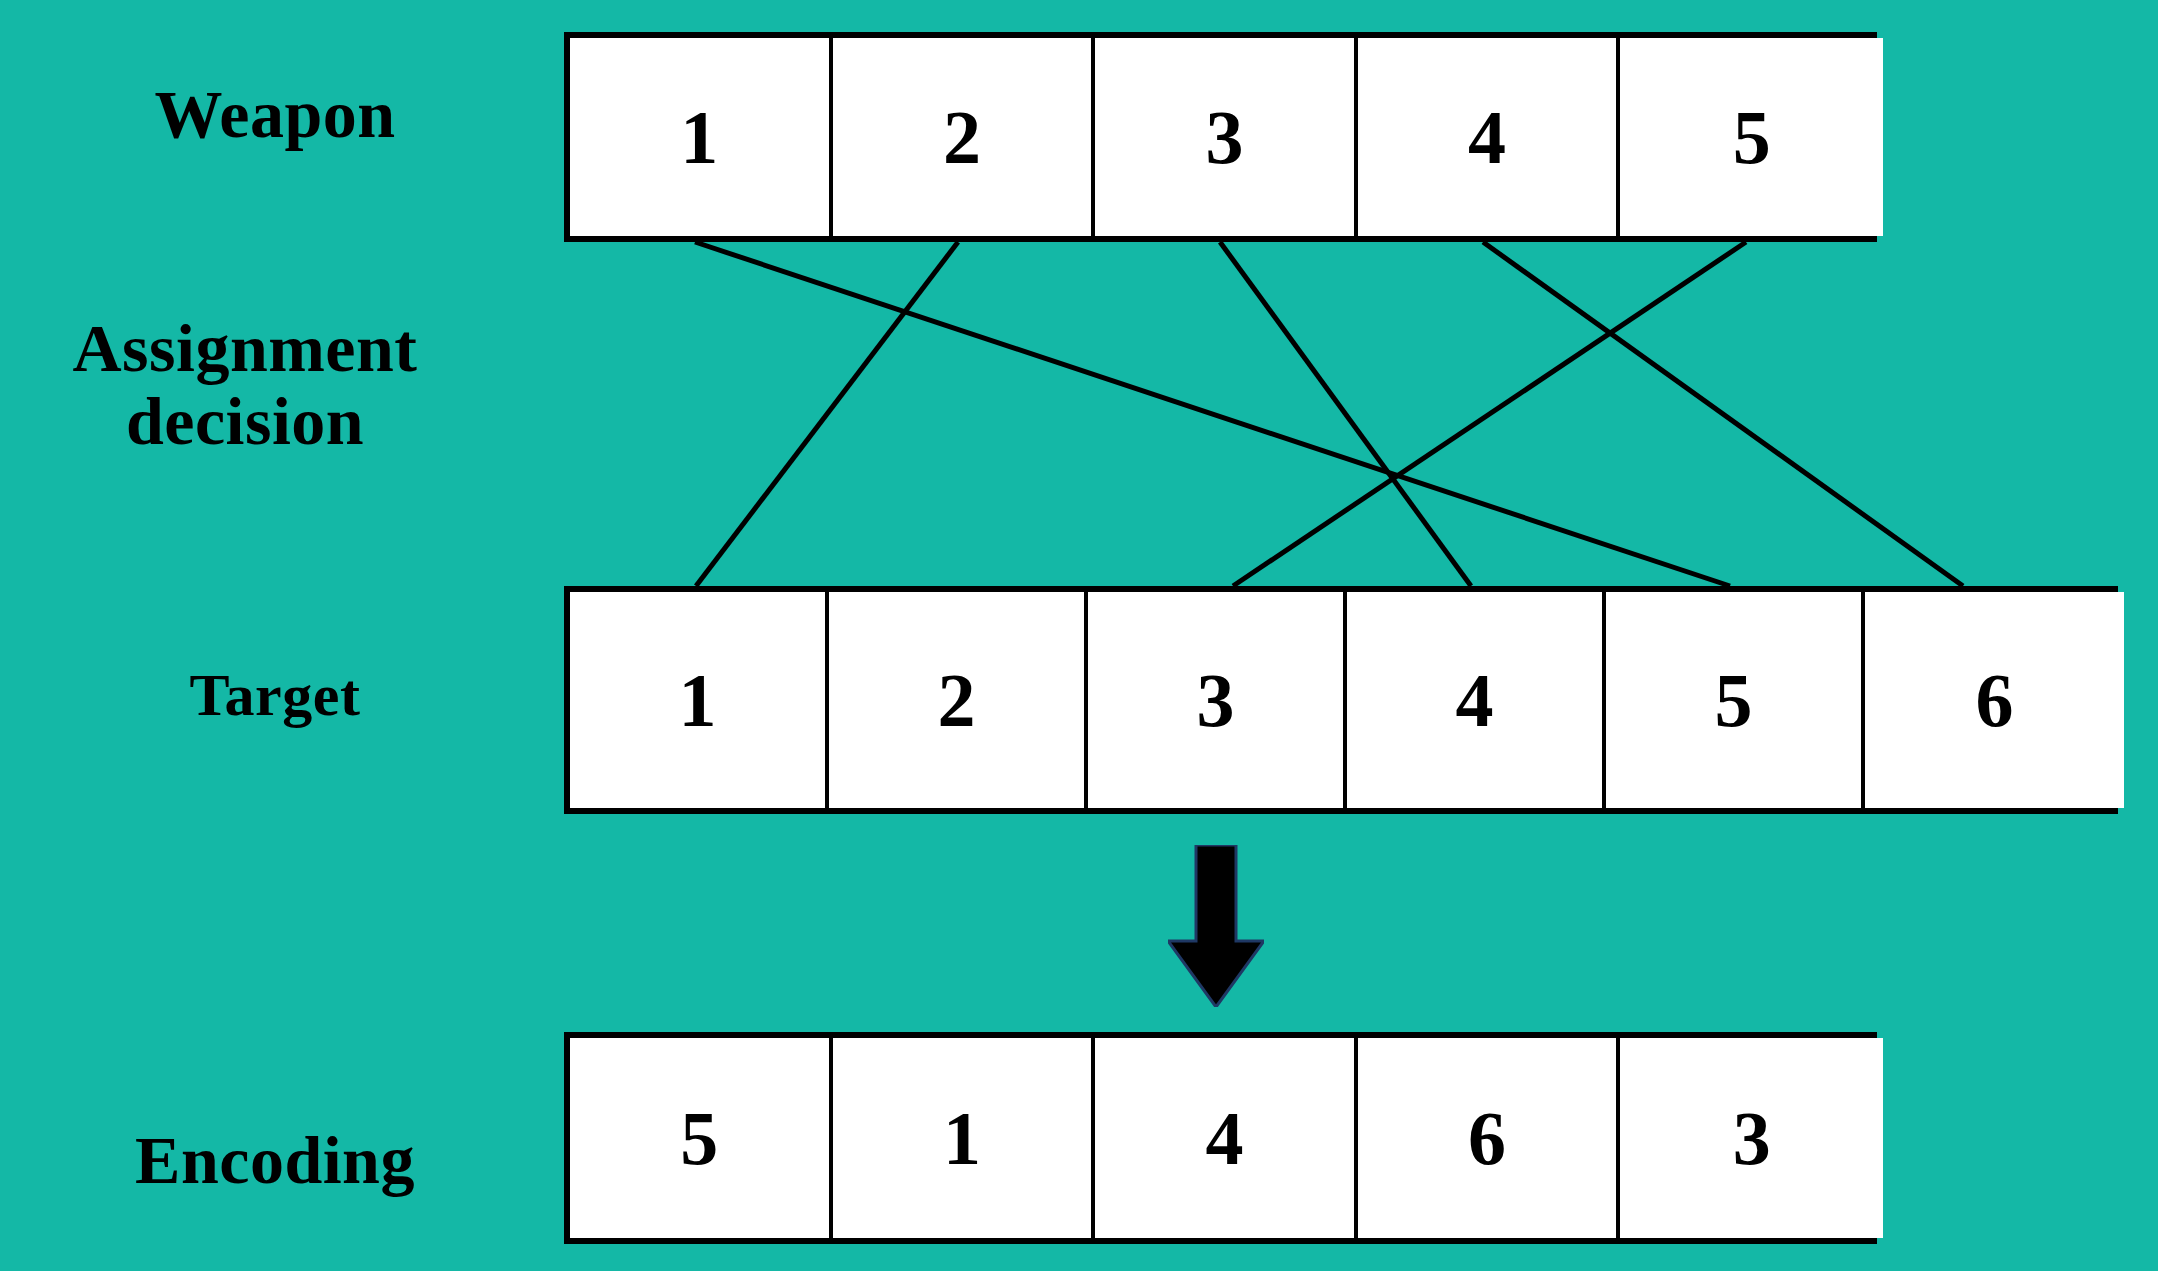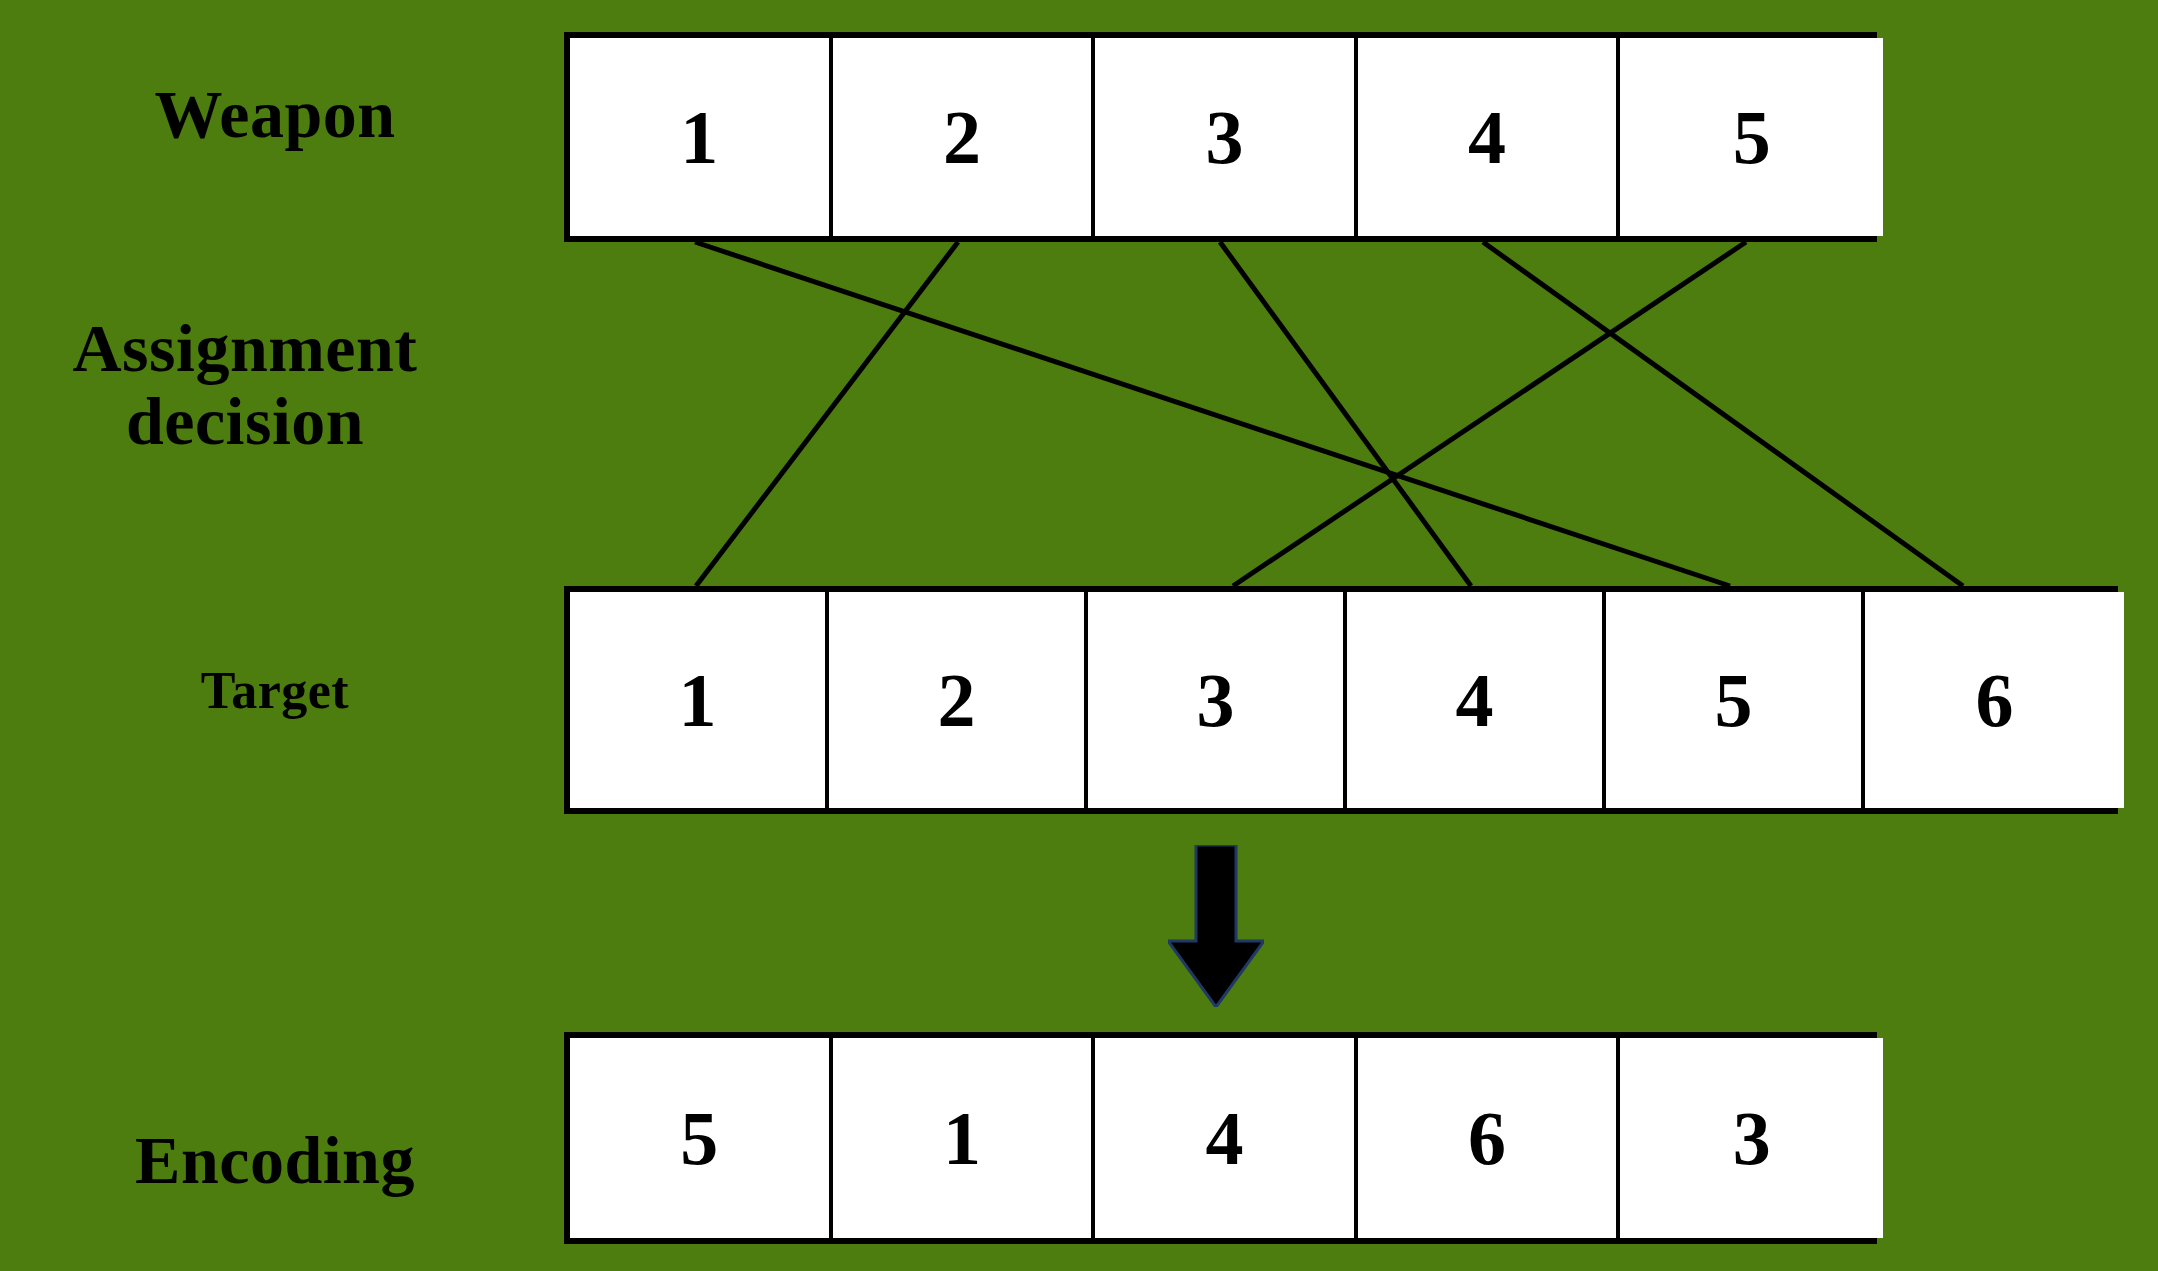--- a/index.html
+++ b/index.html
@@ -4,38 +4,38 @@
 <style>
   html, body {
     margin: 0;
     padding: 0;
     background: #ffffff;
   }
   #canvas {
     position: relative;
     width: 2158px;
     height: 1271px;
-    background: #4d7c0f;
+    background: #14b8a6;
     overflow: hidden;
     font-family: "Liberation Serif", "DejaVu Serif", serif;
   }
 
   
   .row-label {
     position: absolute;
     font-weight: bold;
     color: #000000;
     text-align: center;
     line-height: 1.08;
     white-space: pre-line;
     letter-spacing: 0.5px;
   }
   #label-weapon   { left: 40px;  top: 78px;  width: 470px; font-size: 68px; }
   #label-assign   { left: 10px;  top: 312px; width: 470px; font-size: 68px; }
-  #label-target   { left: 40px;  top: 663px; width: 470px; font-size: 52px; }
+  #label-target   { left: 40px;  top: 663px; width: 470px; font-size: 60px; }
   #label-encoding { left: 30px;  top: 1124px;width: 490px; font-size: 68px; }
 
   
   .strip {
     position: absolute;
     display: flex;
     box-sizing: border-box;
     border: 6px solid #000000;
     background: #ffffff;
   }

